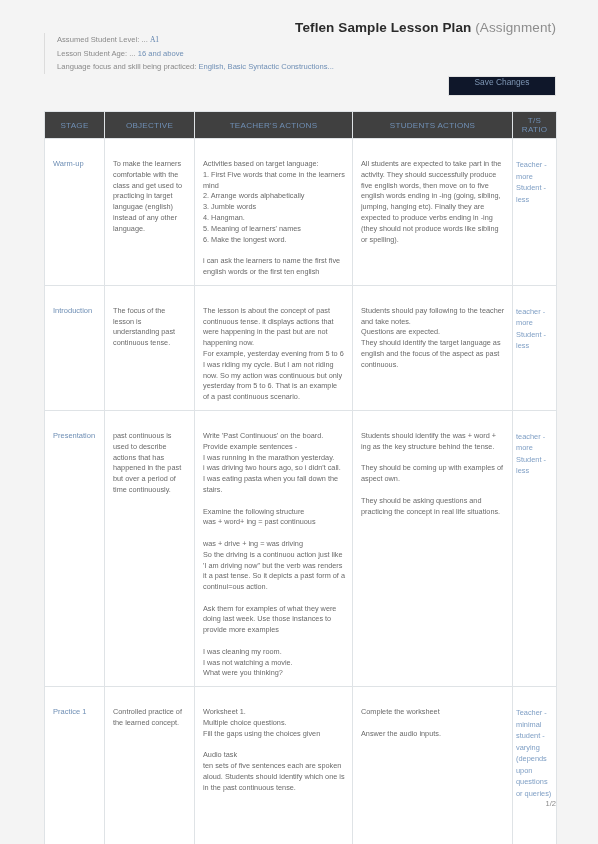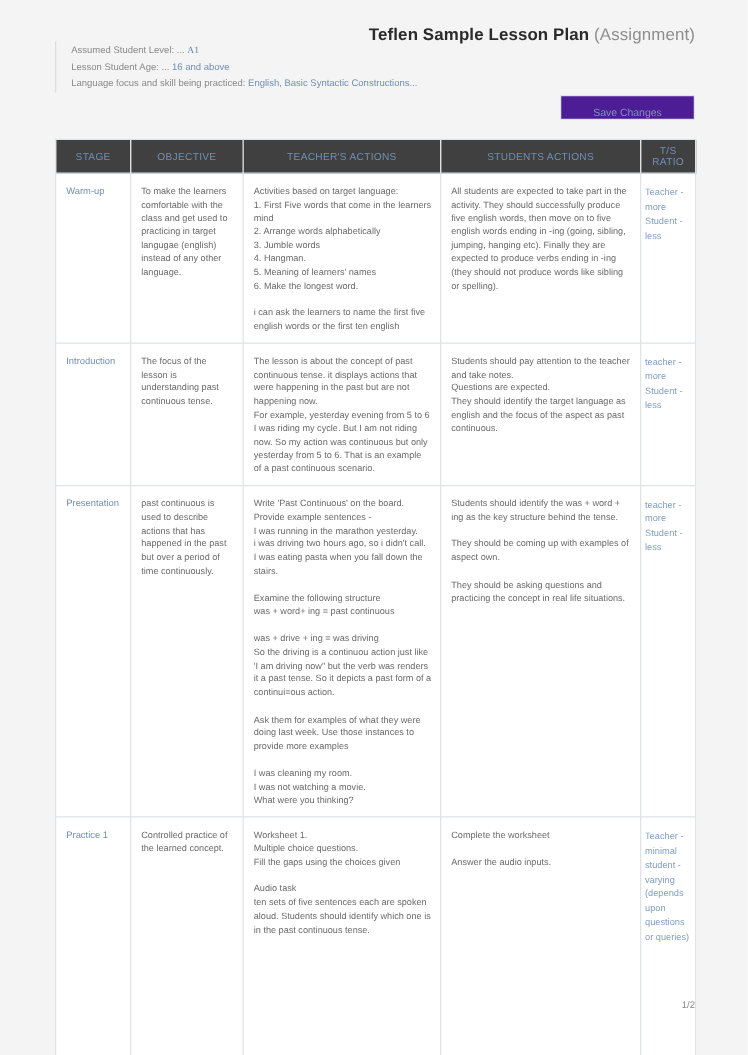--- a/index.html
+++ b/index.html
@@ -58,26 +58,26 @@
     color: #6f8fb5;
   }
   .meta-val.strong { color: #5f82ad; font-family: Liberation Serif, serif; }
 
   .save-btn {
     position: absolute;
     right: 42px;
     top: 76px;
     width: 108px;
     height: 20px;
-    background: #4c1d95;
+    background: #0f172a;
     border: 1px solid #e2e2e2;
     color: #7e96b4;
     font-size: 8.4px;
     display: flex;
-    align-items: flex-end;
+    align-items: flex-start;
     justify-content: center;
     cursor: pointer;
     box-sizing: border-box;
   }
 
   
   .lesson-table {
     position: absolute;
     left: 44px;
     top: 111px;
@@ -103,21 +103,21 @@
     padding: 4px 2px;
     vertical-align: middle;
   }
   .col-stage    { width: 60px; }
   .col-obj      { width: 90px; }
   .col-teacher  { width: 158px; }
   .col-students { width: 160px; }
   .col-ratio    { width: 44px; }
 
   .lesson-table td {
-    padding: 9px 7px 7px 8px;
+    padding: 20px 7px 7px 8px;
     font-size: 7.3px;
     line-height: 10.8px;
     color: #6a6a6a;
     background: #ffffff;
   }
   td.cell-stage {
     color: #6f8fb5;
     font-size: 7.5px;
     padding-left: 8px;
   }
@@ -213,21 +213,21 @@
 
 i can ask the learners to name the first five english words or the first ten english</td>
         <td class="body-text">All students are expected to take part in the activity. They should successfully produce five english words, then move on to five english words ending in  -ing (going, sibling, jumping, hanging etc). Finally they are expected to produce verbs ending in -ing (they should not produce words like sibling or spelling).</td>
         <td class="cell-ratio">Teacher - more Student - less</td>
       </tr>
       <tr class="row-intro">
         <td class="cell-stage">Introduction</td>
         <td class="body-text">The focus of the lesson is understanding past continuous tense.</td>
         <td class="body-text clipped">The lesson is about the concept of past continuous tense. it displays actions that were happening in the past but are not happening now.
 For example, yesterday evening from 5 to 6 I was riding my cycle. But I am not riding now. So my action was continuous but only yesterday from 5 to 6. That is an example of a past continuous scenario.</td>
-        <td class="body-text">Students should pay attention to the teacher and take notes.
+        <td class="body-text">Students should pay following to the teacher and take notes.
 Questions are expected.
 They should identify the target language as english and the focus of the aspect as past continuous.</td>
         <td class="cell-ratio">teacher - more Student - less</td>
       </tr>
       <tr class="row-present">
         <td class="cell-stage">Presentation</td>
         <td class="body-text">past continuous is used to describe actions that has happened in the past but over a period of time continuously.</td>
         <td class="body-text clipped">Write 'Past Continuous' on the board.
 Provide example sentences -
 I was running in the marathon yesterday.

